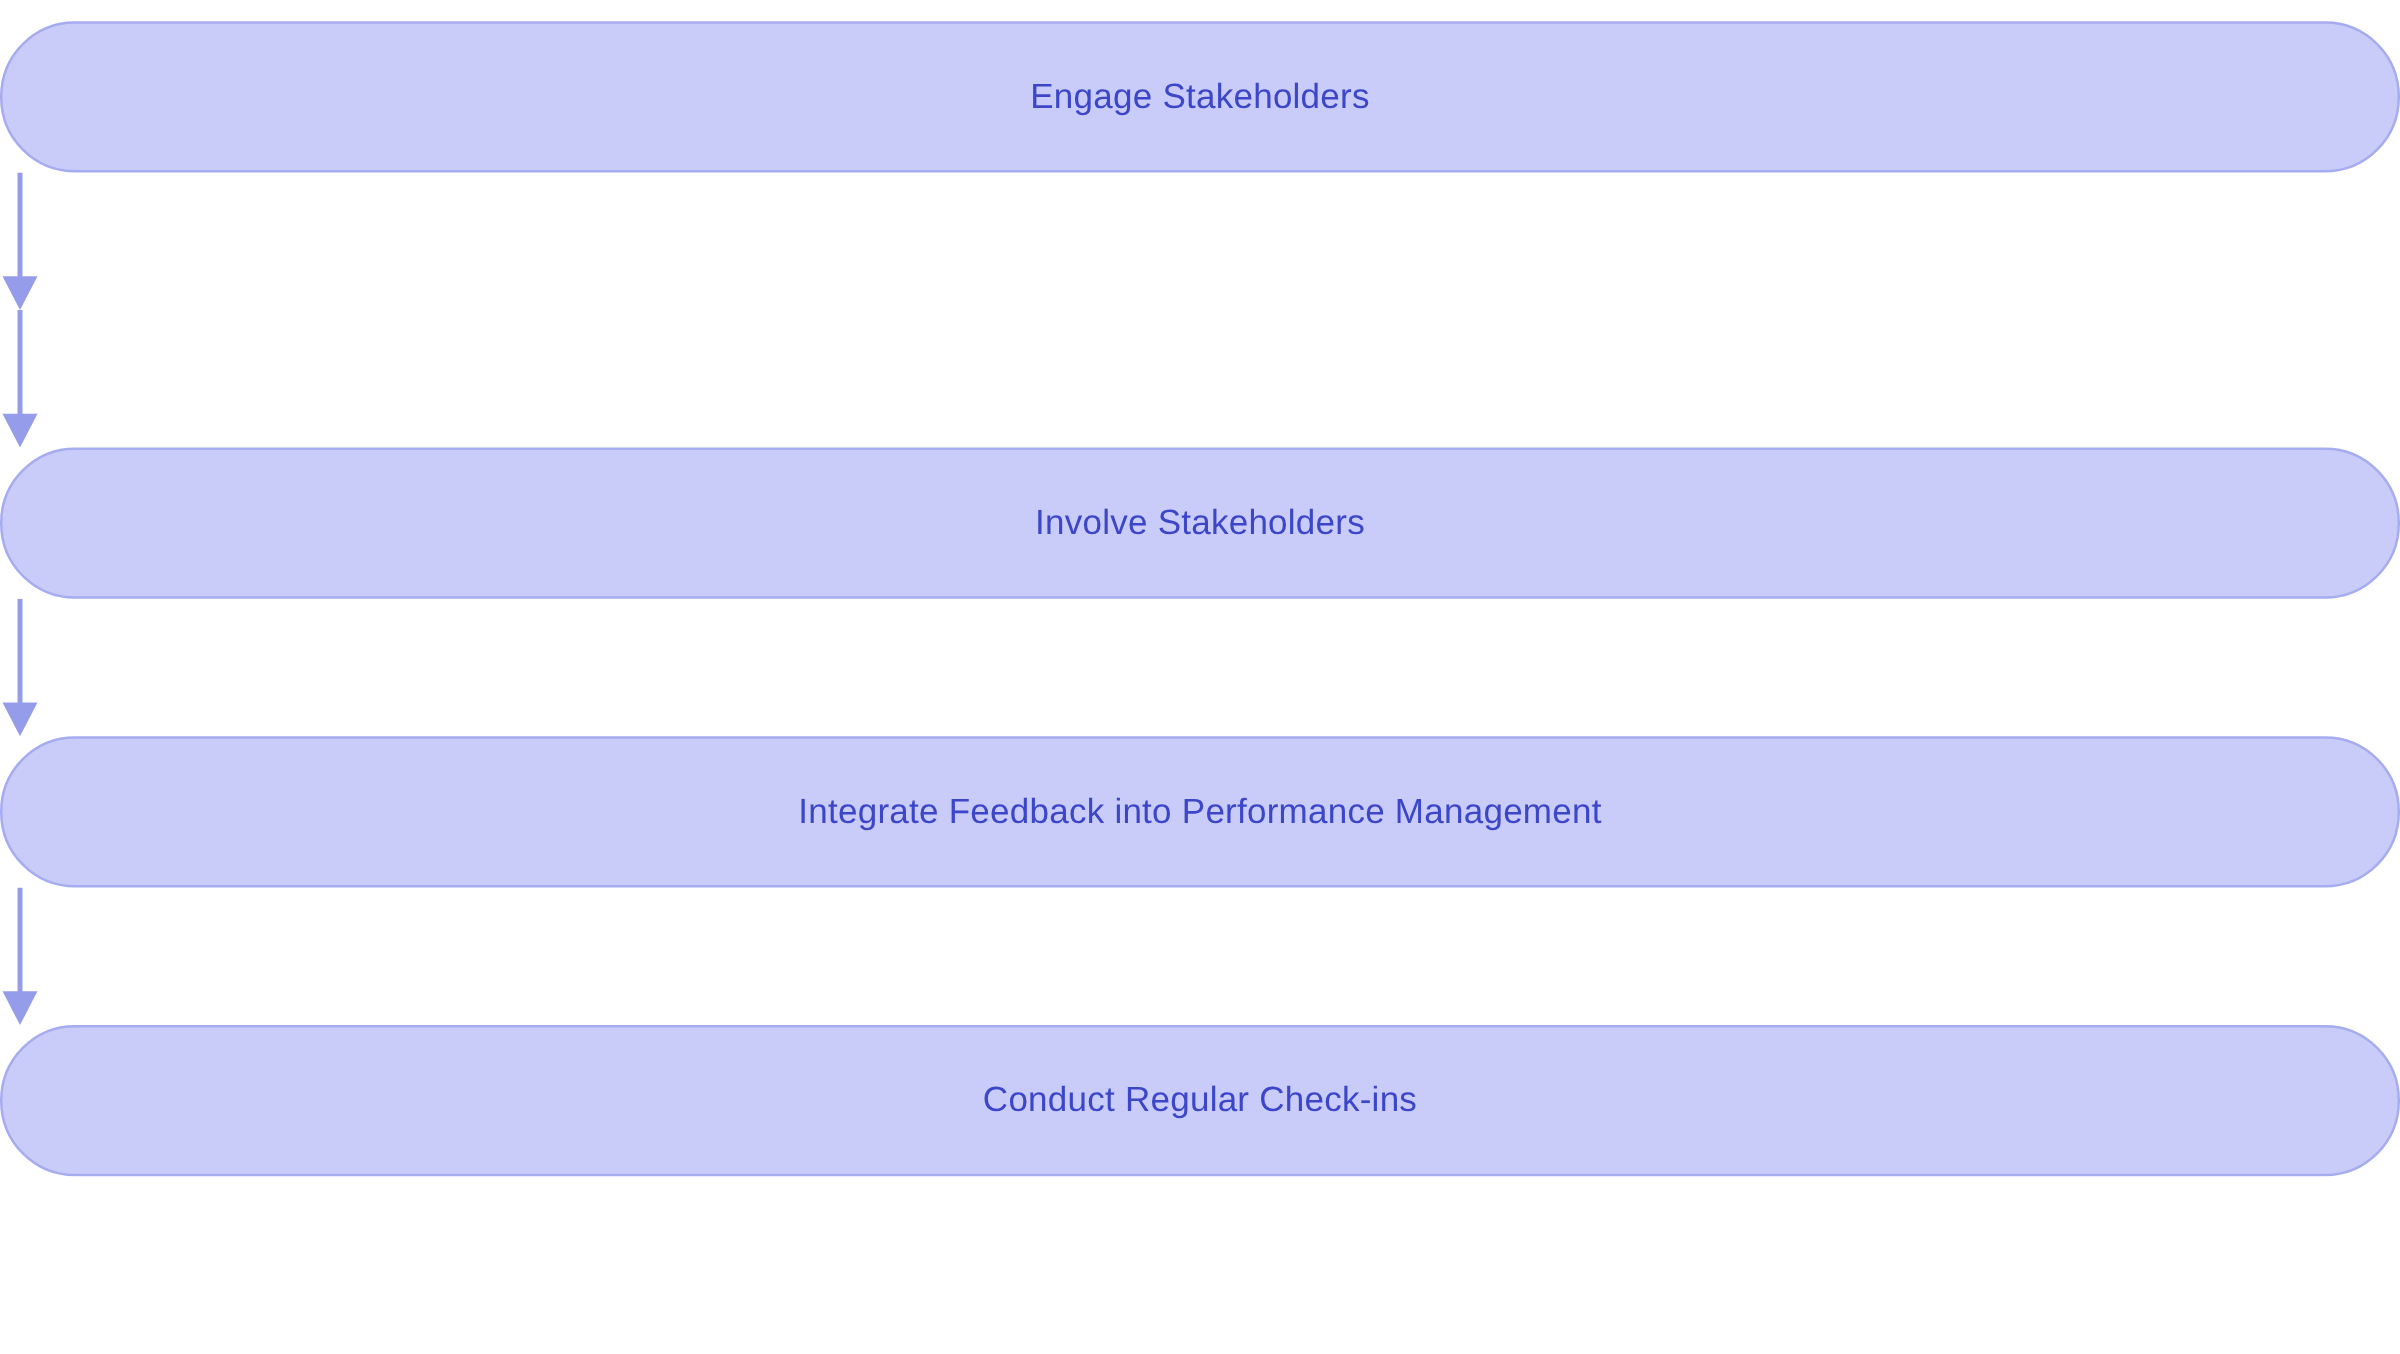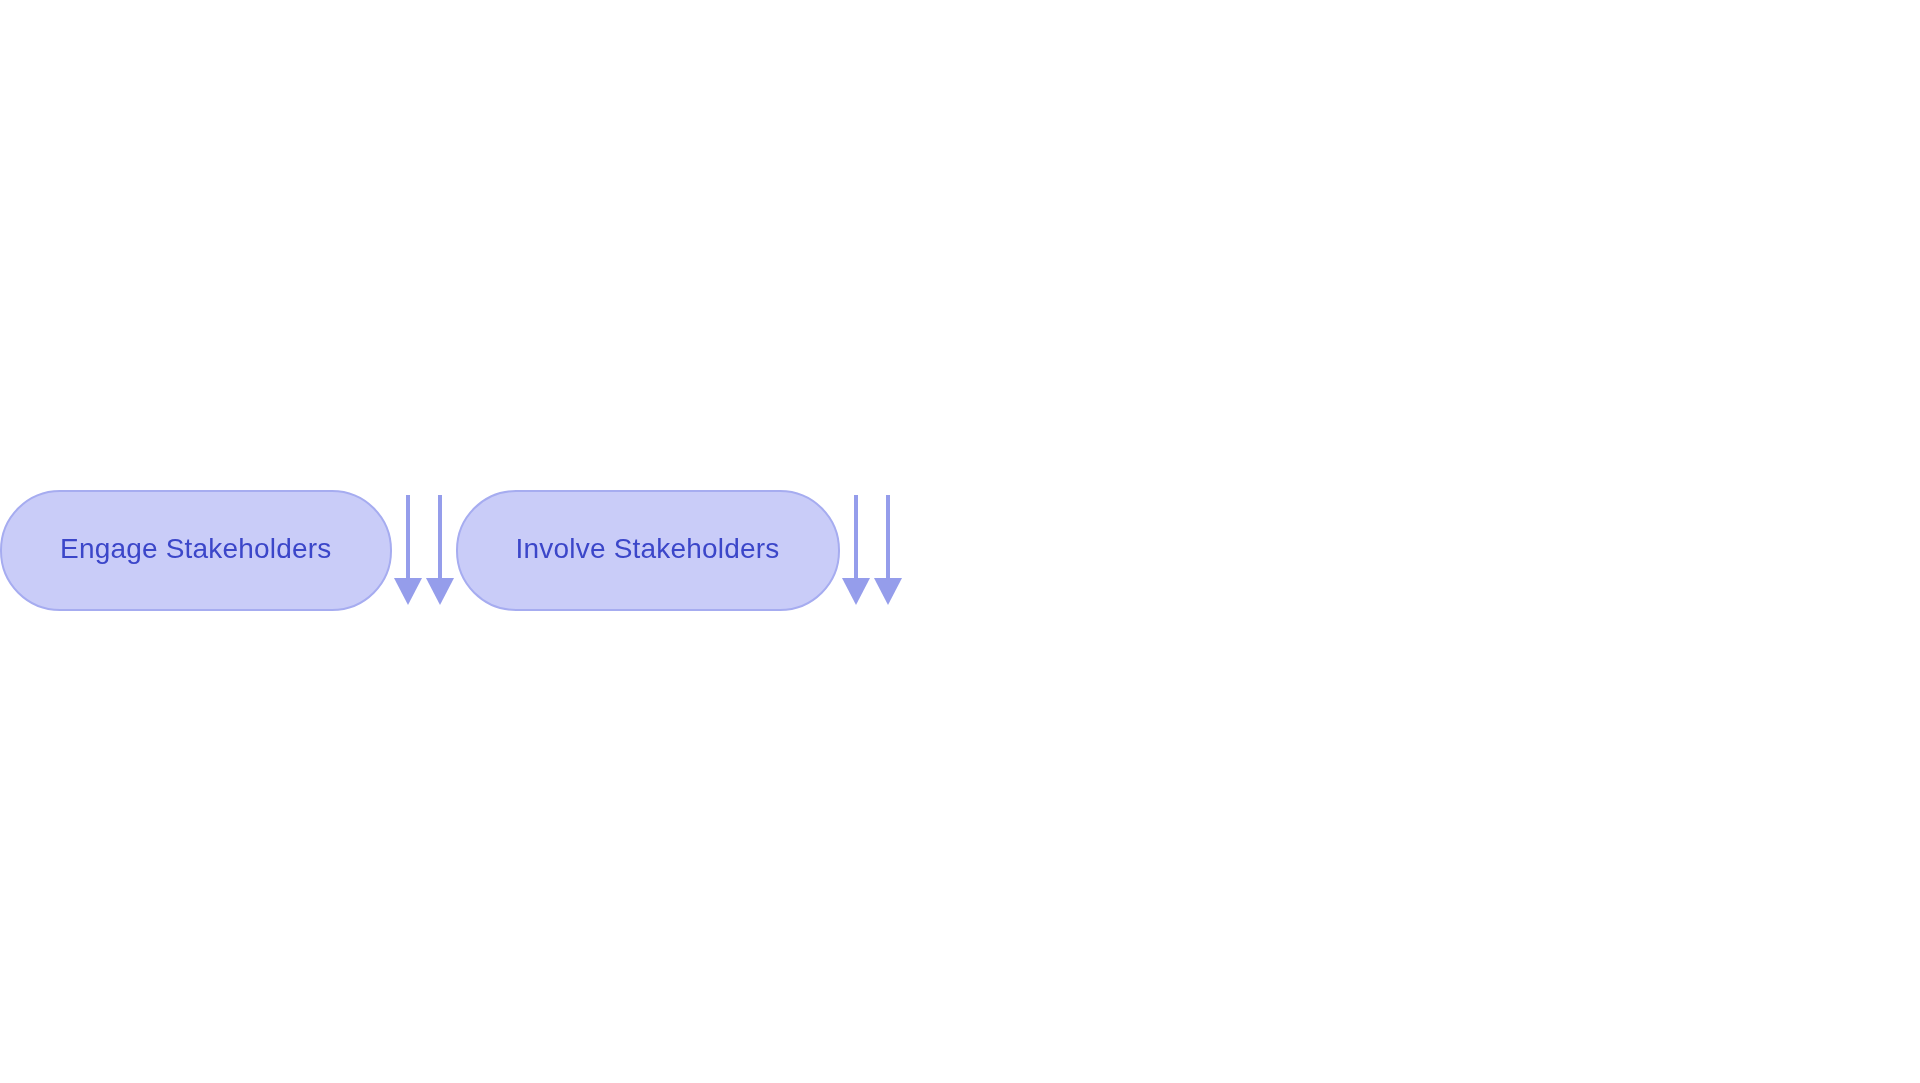--- a/index.html
+++ b/index.html
@@ -18,22 +18,21 @@
     width: 1920px;
     height: 1083px;
     background: var(--bg);
     font-family: "Liberation Sans", sans-serif;
     overflow: hidden;
   }
   .canvas {
     width: 1920px;
     height: 1083px;
     display: flex;
-    flex-direction: row;
-    align-items: center;
+    flex-direction: column;
     padding-top: 17px;
   }
   .flow-node {
     height: 121px;
     min-width: 360px;
     padding: 0 58px;
     border-radius: 60px;
     background: var(--node-fill);
     border: 2px solid var(--node-border);
     display: flex;
@@ -93,22 +92,28 @@
     <span class="label">Involve Stakeholders</span>
   </div>
 
   <div class="connector">
     <svg viewBox="0 0 32 110" aria-hidden="true">
       <line x1="16" y1="0" x2="16" y2="86" stroke="currentColor" stroke-width="4"></line>
       <polygon points="2,83 30,83 16,110" fill="currentColor"></polygon>
     </svg>
   </div>
 
+  <div class="flow-node">
+    <span class="label">Integrate Feedback into Performance Management</span>
+  </div>
 
   <div class="connector">
     <svg viewBox="0 0 32 110" aria-hidden="true">
       <line x1="16" y1="0" x2="16" y2="86" stroke="currentColor" stroke-width="4"></line>
       <polygon points="2,83 30,83 16,110" fill="currentColor"></polygon>
     </svg>
   </div>
 
+  <div class="flow-node">
+    <span class="label">Conduct Regular Check-ins</span>
+  </div>
 
 </div>
 
 </body></html>

